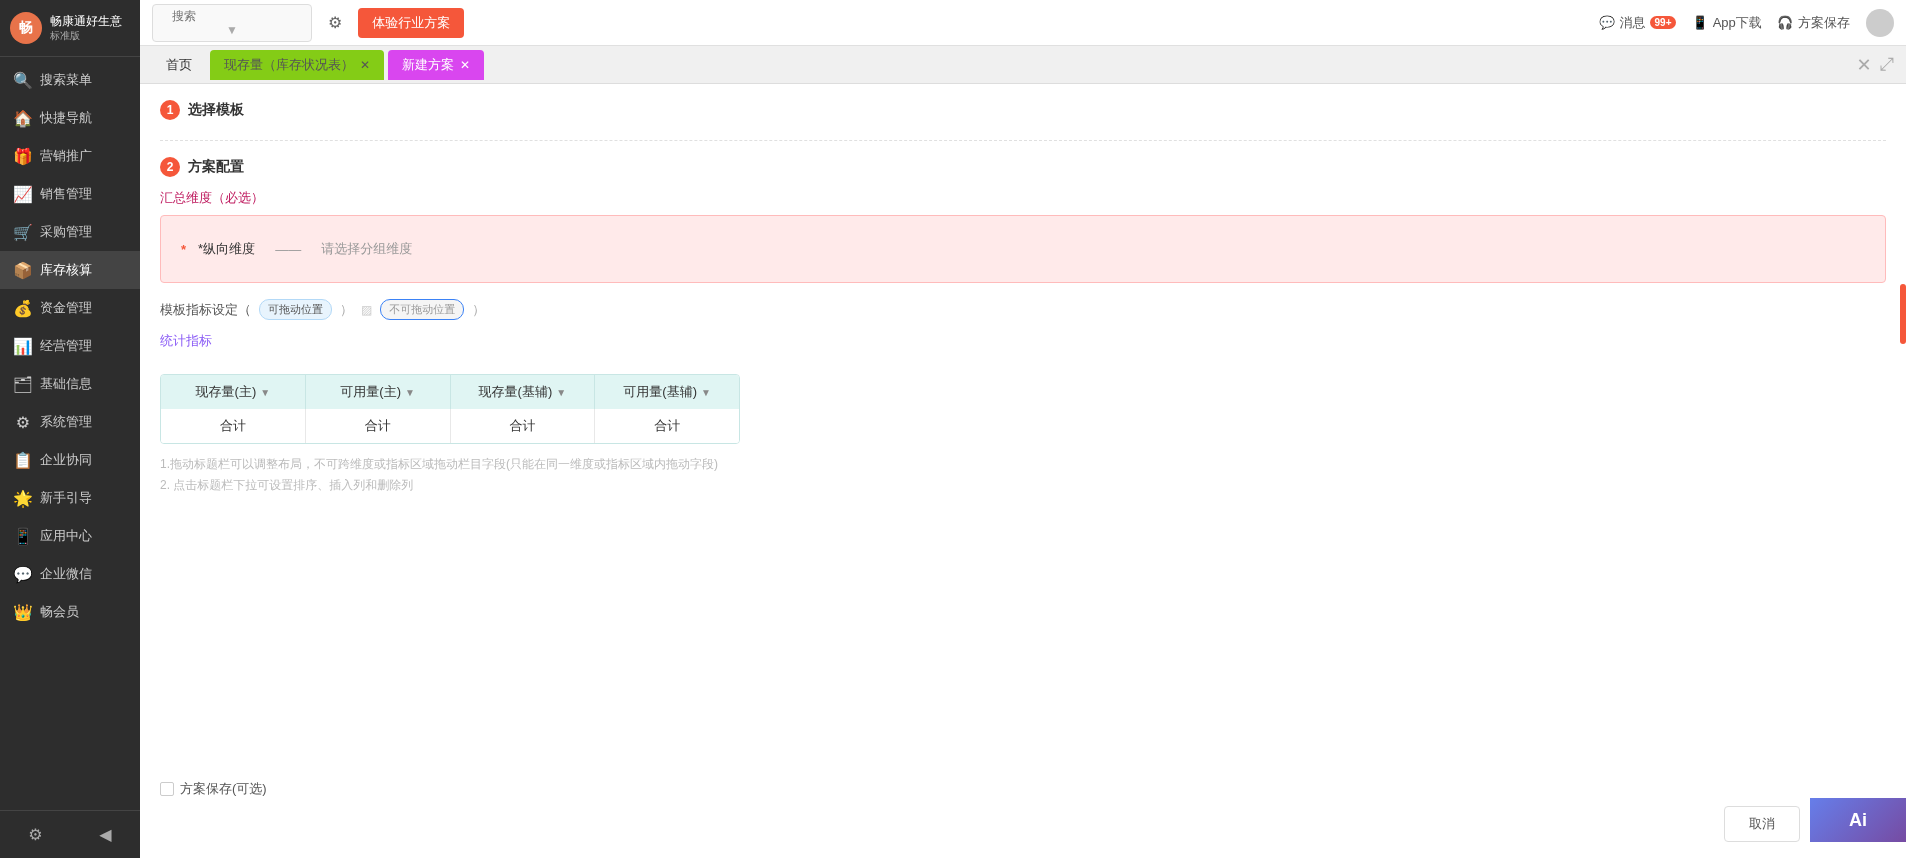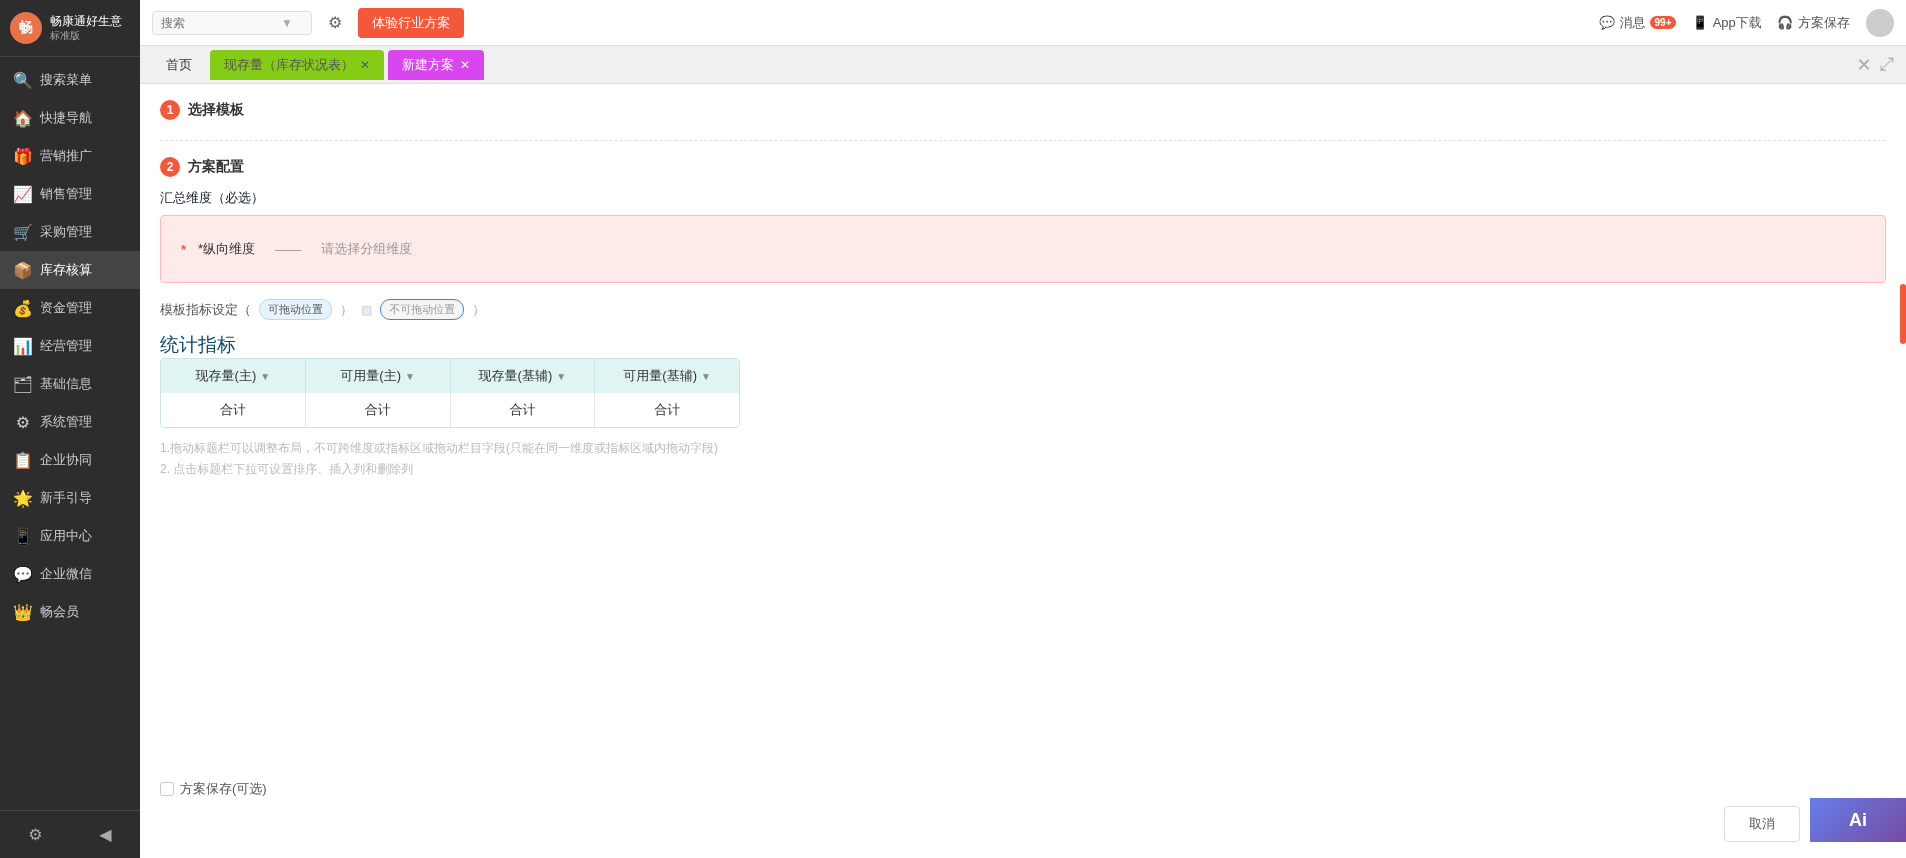--- a/index.html
+++ b/index.html
@@ -71,20 +71,21 @@
       border-bottom: 1px solid #e0e0e0;
       justify-content: space-between;
       flex-shrink: 0;
     }
     .topbar-left { display: flex; align-items: center; gap: 8px; }
     .topbar-search {
       display: flex; align-items: center;
       border: 1px solid #ddd; border-radius: 4px;
       padding: 4px 8px; background: #f9f9f9;
       width: 160px;
+      flex-direction: column;
     }
     .topbar-search input { border: none; background: transparent; outline: none; font-size: 12px; width: 120px; }
     .topbar-dropdown-icon { color: #aaa; cursor: pointer; font-size: 12px; }
     .topbar-settings { color: #666; cursor: pointer; font-size: 16px; margin-left: 8px; }
     .topbar-trial-btn {
       background: #f5573a; color: #fff;
       border: none; border-radius: 4px;
       padding: 6px 14px; cursor: pointer; font-size: 13px;
       margin-left: 8px;
     }
@@ -157,21 +158,21 @@
       display: flex; align-items: center; justify-content: center;
     }
     .radio-dot.selected { border-color: #f5573a; }
     .radio-dot.selected::after {
       content: ''; width: 6px; height: 6px;
       background: #f5573a; border-radius: 50%;
     }
 
     
     .config-section { border-top: 1px dashed #e0e0e0; padding-top: 16px; }
-    .dimension-label { font-size: 13px; color: #0f172a; margin-bottom: 8px; }
+    .dimension-label { font-size: 13px; color: #be185d; margin-bottom: 8px; }
 
     .dimension-area {
       background: #ffeaea;
       border: 1px solid #ffbbbb;
       border-radius: 4px;
       padding: 24px 20px;
       margin-bottom: 16px;
     }
     .dimension-row { display: flex; align-items: center; gap: 12px; }
     .dimension-required { color: #f5573a; font-weight: bold; }
@@ -188,21 +189,21 @@
       border-radius: 10px; font-size: 11px; color: #555;
     }
     .non-draggable-badge {
       display: inline-block; padding: 2px 8px;
       background: #f5f5f5; border: 1px solid #3b82f6;
       border-radius: 10px; font-size: 11px; color: #999;
     }
 
     
     .stats-section { margin-bottom: 12px; }
-    .stats-title { color: #0c4a6e; font-size: 19px; margin-bottom: 0; }
+    .stats-title { color: #8b5cf6; font-size: 13px; margin-bottom: 24px; }
     .stats-table {
       border: 1px solid #c8e6e4;
       border-radius: 4px;
       overflow: hidden;
       width: 580px;
     }
     .stats-table-header {
       display: flex;
       background: #e0f5f3;
     }

